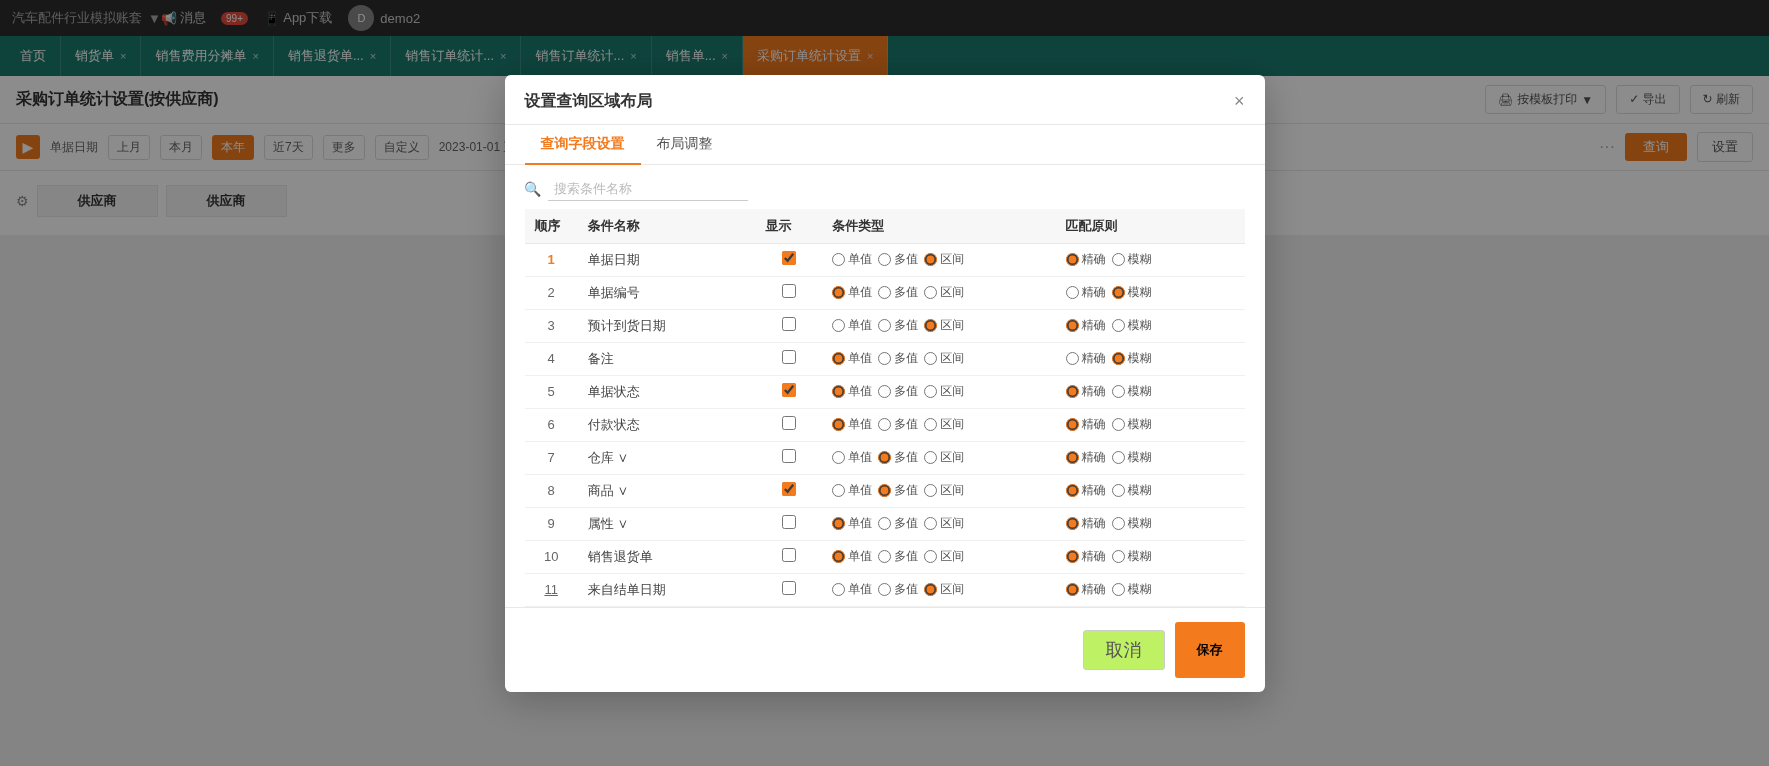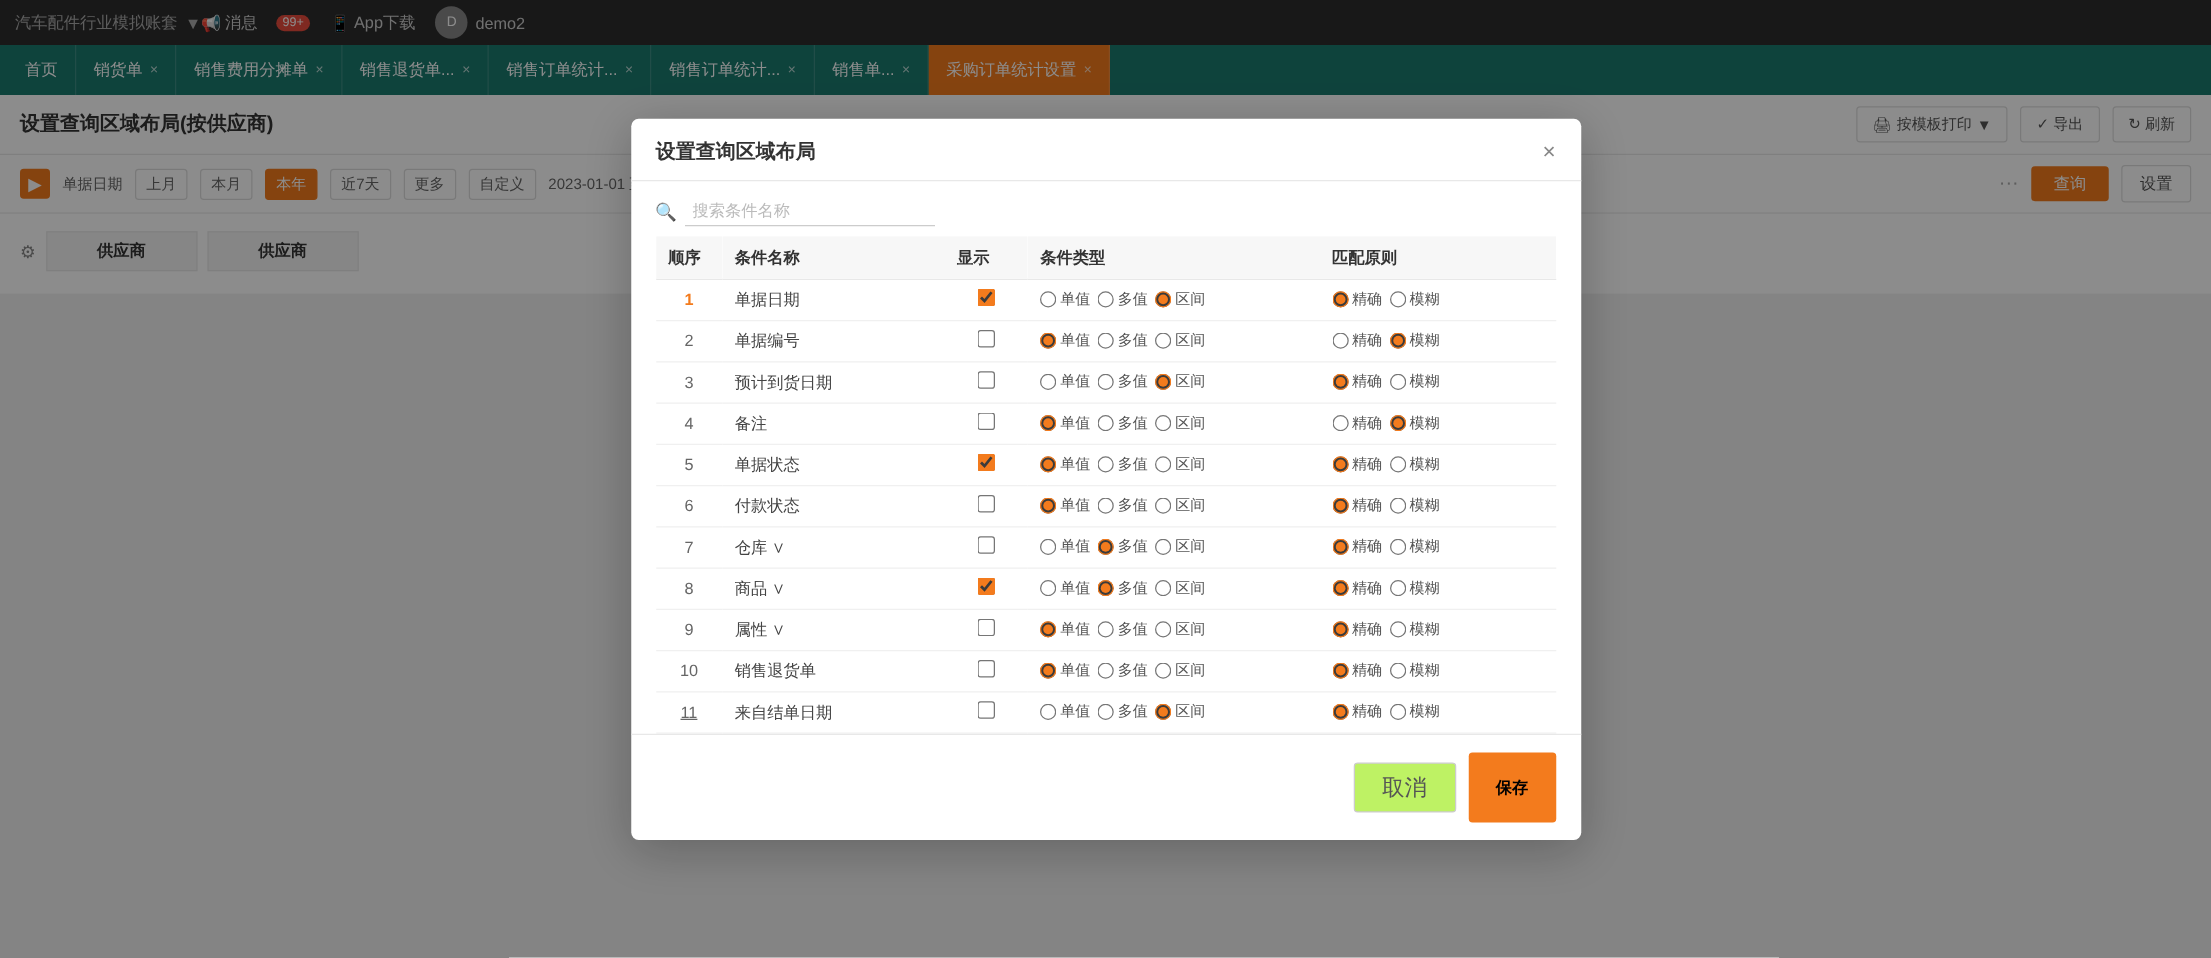--- a/index.html
+++ b/index.html
@@ -248,21 +248,21 @@
   <div class="nav-tab">销货单 <span class="close-x">×</span></div>
   <div class="nav-tab">销售费用分摊单 <span class="close-x">×</span></div>
   <div class="nav-tab">销售退货单... <span class="close-x">×</span></div>
   <div class="nav-tab">销售订单统计... <span class="close-x">×</span></div>
   <div class="nav-tab">销售订单统计... <span class="close-x">×</span></div>
   <div class="nav-tab">销售单... <span class="close-x">×</span></div>
   <div class="nav-tab active" style="background:#f37b1d;">采购订单统计设置 <span class="close-x">×</span></div>
 </div>
 
 <div class="page-header">
-  <div class="page-title">设置查询区域布局(按供应商)</div>
+  <div class="page-title">采购订单统计设置(按供应商)</div>
   <div class="page-header-actions">
     <button class="btn-print">
       <span>🖨</span>
       <span>按模板打印</span>
       <span>▼</span>
     </button>
     <button class="btn-export">
       <span>✓ </span>
       <span>导出</span>
     </button>
@@ -298,20 +298,24 @@
 </div>
 
 <div class="overlay">
   <div class="dialog">
 
     <div class="dialog-header">
       <span class="dialog-title">设置查询区域布局</span>
       <button class="dialog-close">×</button>
     </div>
 
+    <div class="dialog-tabs">
+      <div class="dialog-tab active">查询字段设置</div>
+      <div class="dialog-tab">布局调整</div>
+    </div>
 
     <div class="dialog-search">
       <span class="search-icon">🔍</span>
       <input class="search-input" type="text" placeholder="搜索条件名称" style="">
     </div>
 
     <div class="dialog-table-wrap">
       <table class="dialog-table">
         <thead>
           <tr>

